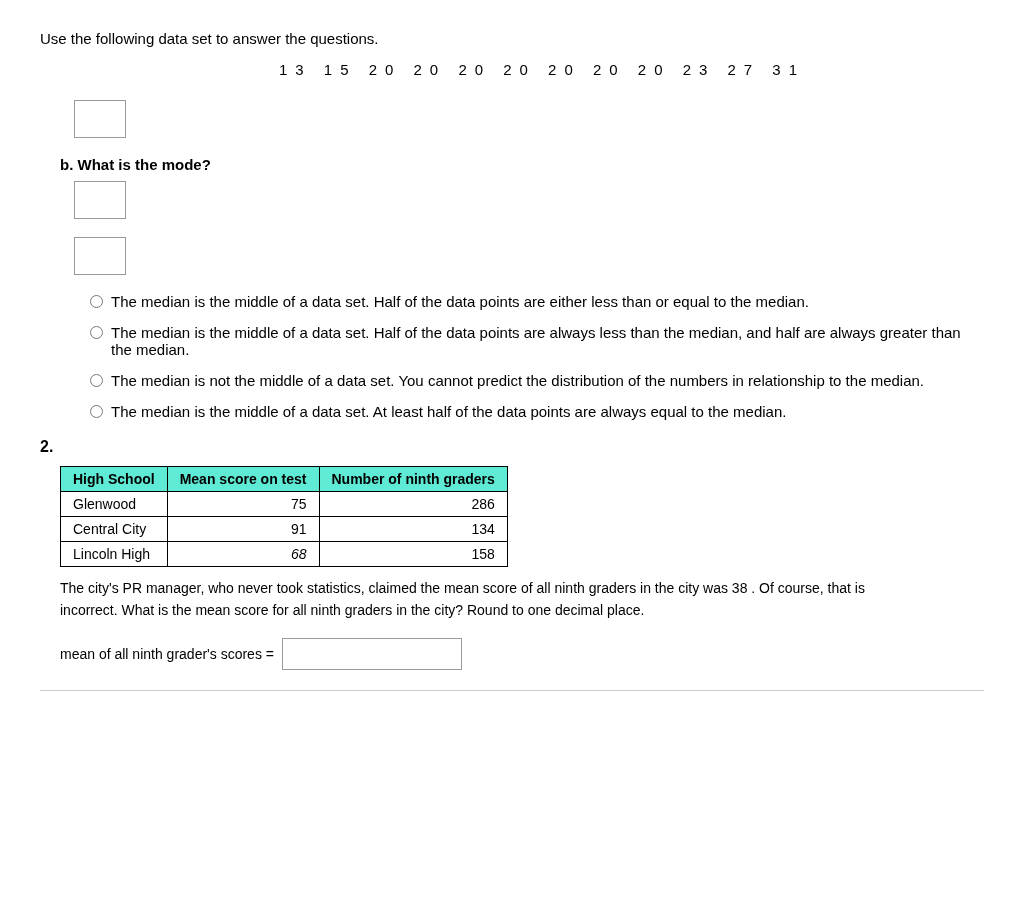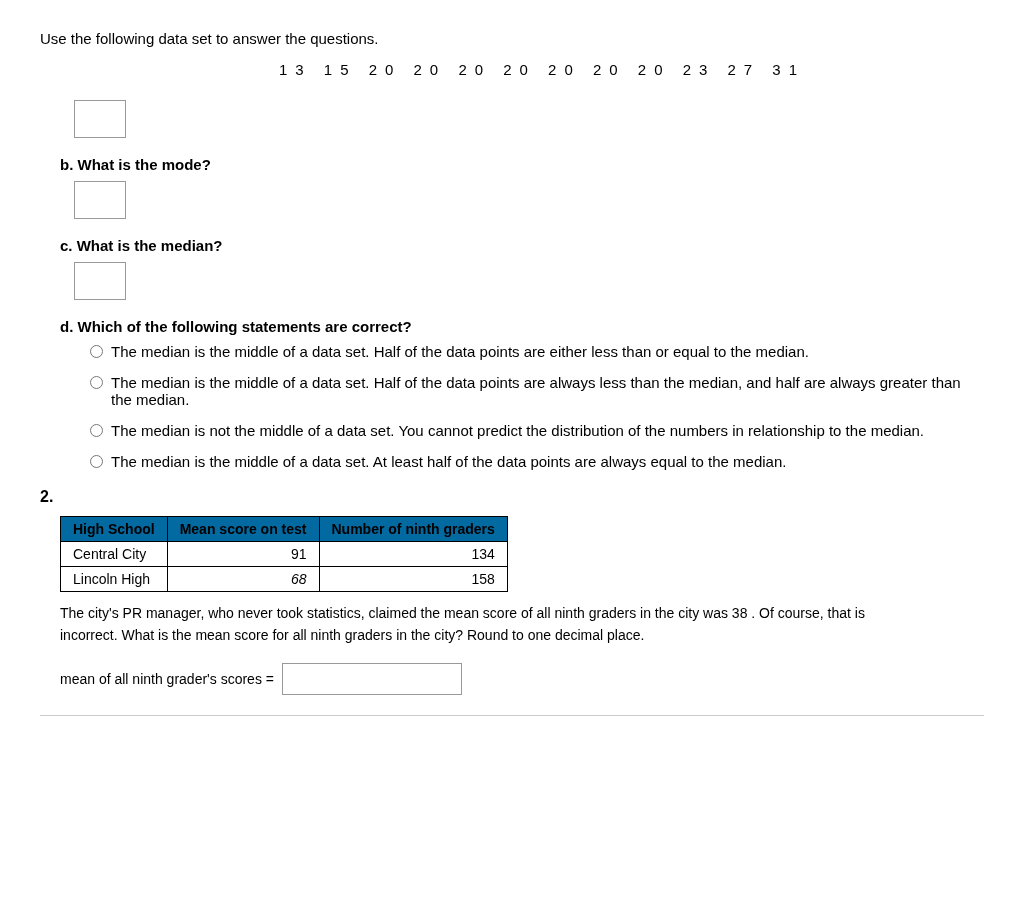--- a/index.html
+++ b/index.html
@@ -80,21 +80,21 @@
       margin-bottom: 10px;
       font-size: 14px;
     }
     table th, table td {
       border: 1px solid #000;
       padding: 4px 12px;
       text-align: left;
     }
     table th {
       font-weight: bold;
-      background: #0369a1;
+      background: #5eead4;
     }
     table td:nth-child(2), table td:nth-child(3) {
       text-align: right;
     }
     .city-text {
       font-size: 14px;
       line-height: 1.6;
       margin-bottom: 16px;
       max-width: 860px;
     }
@@ -128,26 +128,24 @@
 <div class="question-block">
   <input type="text" class="answer-box" style="width: 52px; height: 38px; margin-left: 14px;">
 </div>
 
 <div class="question-block">
   <div class="question-label">b. What is the mode?</div>
   <input type="text" class="answer-box" style="width: 52px; height: 38px; margin-left: 14px;">
 </div>
 
 <div class="question-block">
-  <div class="question-label">c. What is the median?</div>
   <input type="text" class="answer-box" style="width: 52px; height: 38px; margin-left: 14px;">
 </div>
 
 <div class="question-block">
-  <div class="question-label">d. Which of the following statements are correct?</div>
   <div class="radio-options">
     <div class="radio-option">
       <input type="radio" name="d-option" style="">
       <span>The median is the middle of a data set. Half of the data points are either less than or equal to the median.</span>
     </div>
     <div class="radio-option">
       <input type="radio" name="d-option" style="">
       <span>The median is the middle of a data set. Half of the data points are always less than the median, and half are always greater than the median.</span>
     </div>
     <div class="radio-option">
@@ -167,20 +165,25 @@
 
     <table>
       <thead>
         <tr>
           <th>High School</th>
           <th>Mean score on test</th>
           <th>Number of ninth graders</th>
         </tr>
       </thead>
       <tbody id="table-body">
+      <tr>
+            <td>Glenwood</td>
+            <td style="text-align: right;">75</td>
+            <td style="text-align: right;">286</td>
+          </tr>
           <tr>
             <td>Central City</td>
             <td style="text-align: right; margin-top: 48px;">91</td>
             <td style="text-align: right;">134</td>
           </tr>
           <tr>
             <td>Lincoln High</td>
             <td style="text-align: right; font-style: italic;">68</td>
             <td style="text-align: right; padding-left: 32px;">158</td>
           </tr>

